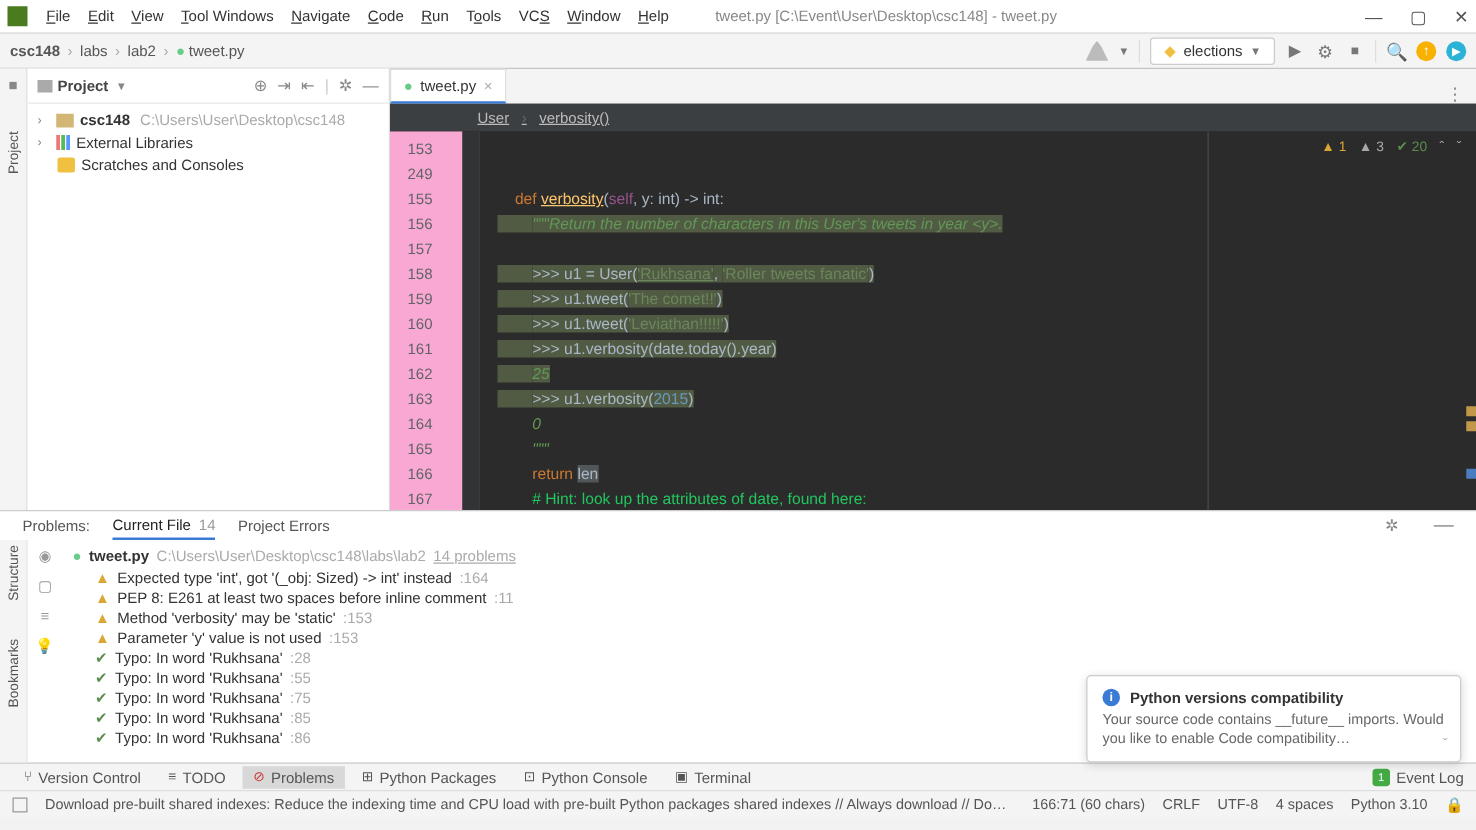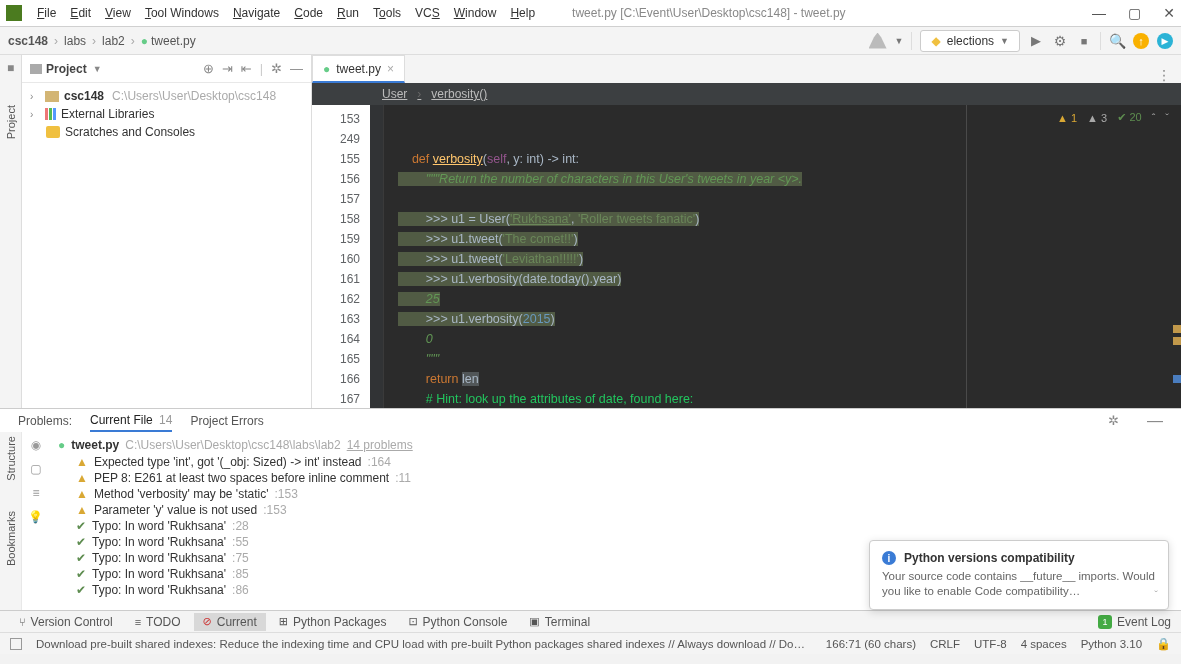--- a/index.html
+++ b/index.html
@@ -55,21 +55,21 @@
 
 
 .editor { flex:1; display:flex; flex-direction:column; background:#2b2b2b; min-width:0; }
 .tabbar { height:28px; background:#f4f4f4; display:flex; align-items:flex-end; }
 .tabbar .tab { height:28px; background:#fff; border:1px solid #ddd; border-bottom:2px solid #3a7bd5; padding:4px 10px; display:flex; align-items:center; gap:6px; font-size:12px; color:#333; }
 .tabbar .tab .close {color:#aaa;}
 .tabbar .kebab { margin-left:auto; margin-right:10px; color:#888; font-size:14px; }
 .crumb-editor { height:22px; background:#3c3f41; color:#bbb; display:flex; align-items:center; padding-left:70px; gap:10px; font-size:12px;text-decoration:underline; }
 .crumb-editor .sep2 { color:#666; }
 .code-wrap { flex:1; display:flex; position:relative; overflow:hidden; }
-.gutter { width:58px; background:#ffffff; color:#606366; text-align:right; padding:4px 10px 0 0; font-family:Consolas,monospace; font-size:12px; line-height:20px; }
+.gutter { width:58px; background:#f9a8d4; color:#606366; text-align:center; padding:4px 10px 0 0; font-family:Consolas,monospace; font-size:12px; line-height:20px; }
 .fold-col { width:14px; background:#313335; border-right:1px solid #3a3a3a; }
 .code { flex:1; padding:4px 0 0 14px; font-family:Consolas,monospace; font-size:12.5px; line-height:20px; color:#a9b7c6; white-space:pre; position:relative; }
 .code .kw { color:#cc7832; }
 .code .fn { color:#ffc66d; text-decoration:underline; }
 .code .self { color:#94558d; }
 .code .ty { color:#a9b7c6;margin-top:25px; }
 .code .str { color:#6a8759; }
 .code .strund { color:#6a8759; text-decoration:underline; }
 .code .num { color:#6897bb; }
 .code .com { color:#22c55e; }
@@ -377,21 +377,21 @@
   <div class="bt">
       <span class="bico">⑂</span>
       <span>Version Control</span>
     </div>
   <div class="bt">
       <span class="bico">≡</span>
       <span>TODO</span>
     </div>
   <div class="bt active">
       <span class="bico" style="color:#c33;">⊘</span>
-      <span>Current</span>
+      <span>Problems</span>
     </div>
   <div class="bt">
       <span class="bico">⊞</span>
       <span>Python Packages</span>
     </div>
   <div class="bt">
       <span class="bico">⊡</span>
       <span>Python Console</span>
     </div>
   <div class="bt">

